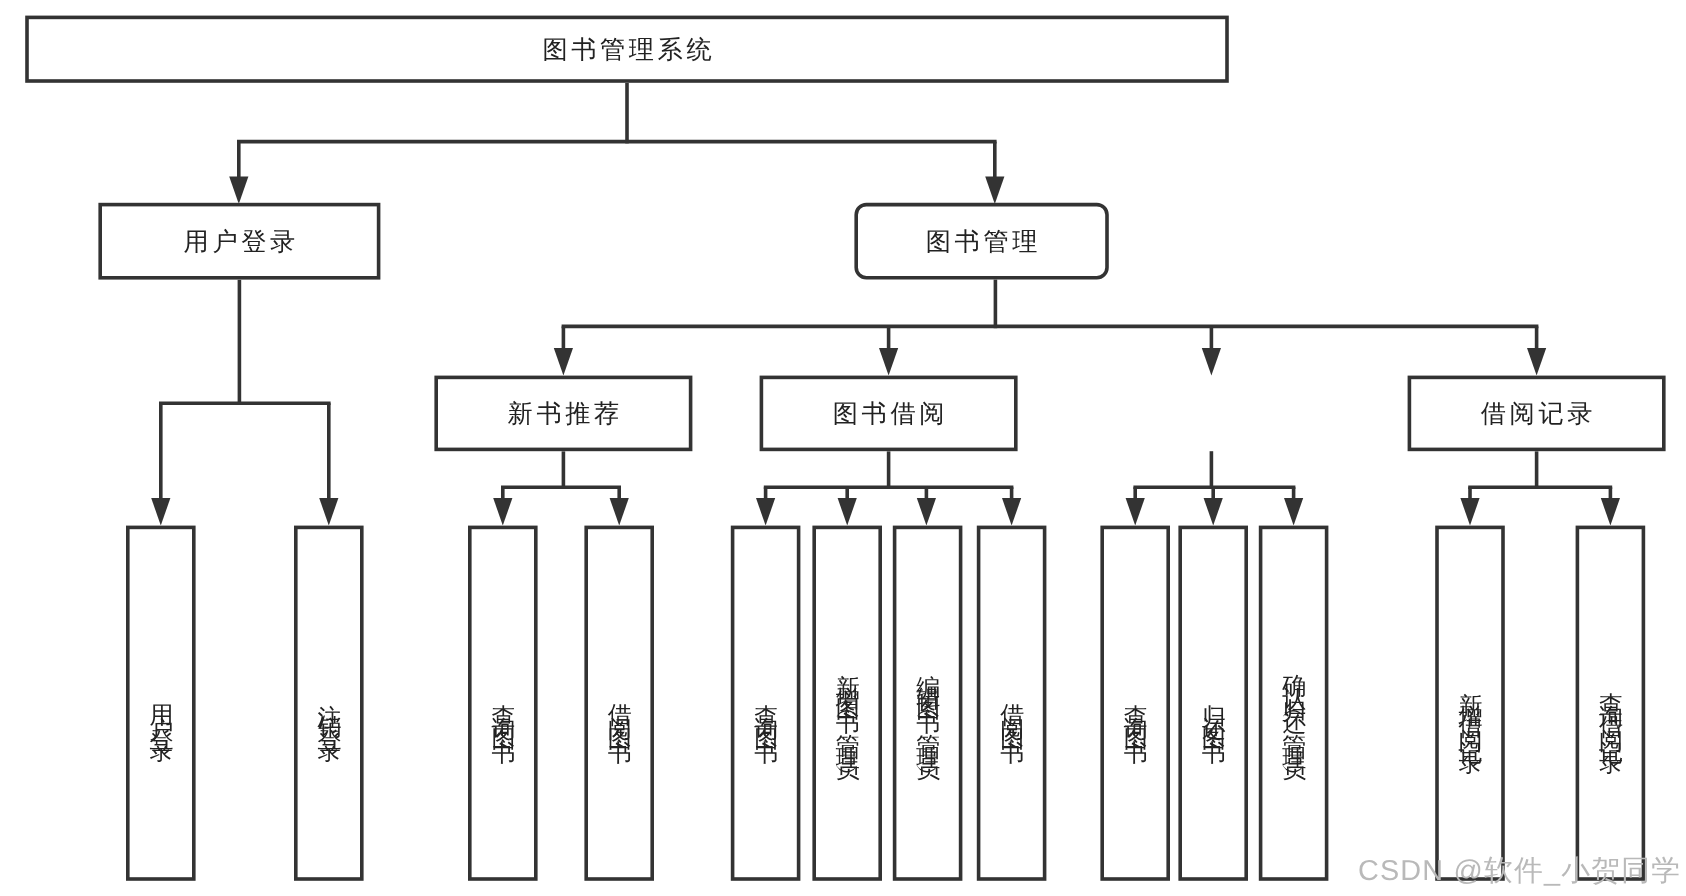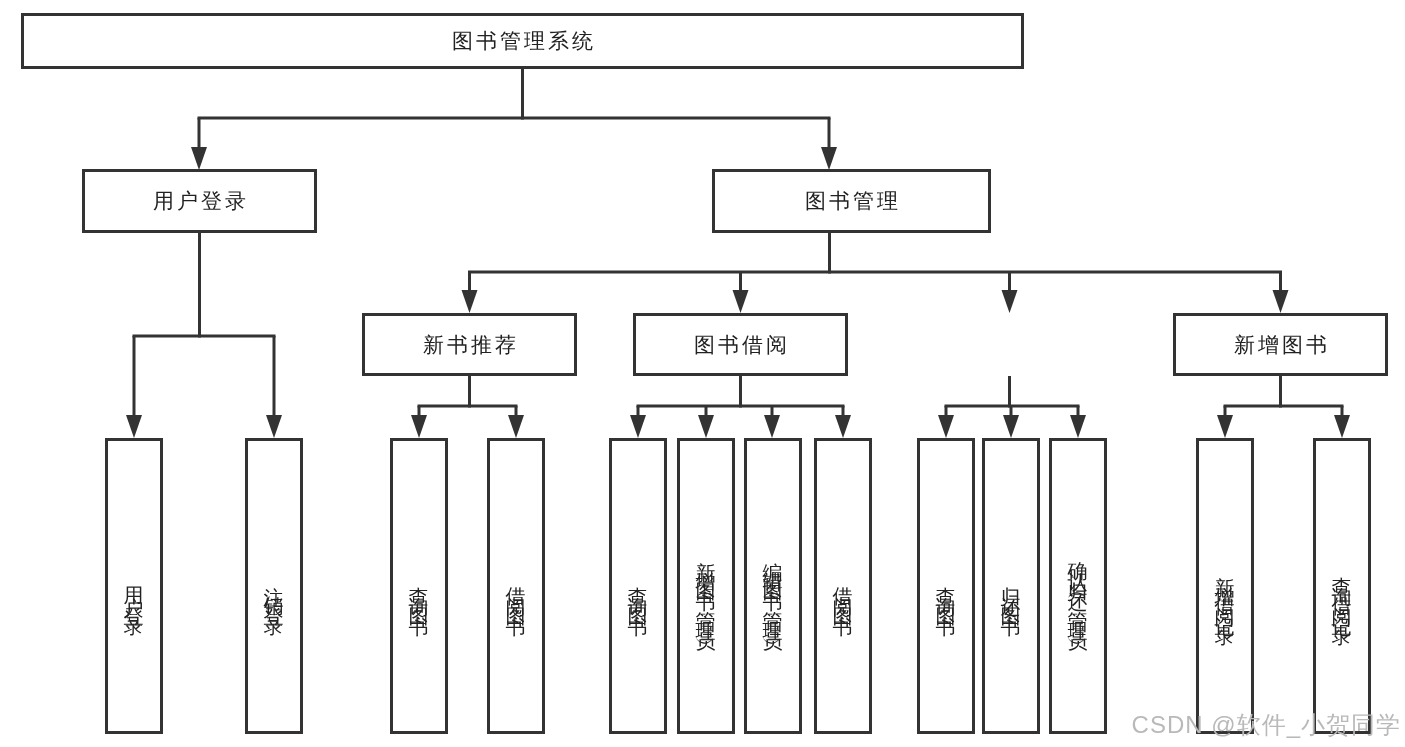--- a/index.html
+++ b/index.html
@@ -134,32 +134,32 @@
     </g>
   </svg>
 
   <div class="node h" style="left:21px;top:13px;width:1003px;height:56px;">
     <span>图书管理系统</span>
   </div>
 
   <div class="node h" style="left:82px;top:169px;width:235px;height:64px;">
     <span>用户登录</span>
   </div>
-  <div class="node h" style="left:712px;top:169px;width:279px;height:64px;">
+  <div class="node h" style="left:712px;top:169px;width:212px;height:64px;border-radius:10px;">
     <span>图书管理</span>
   </div>
 
   <div class="node h" style="left:362px;top:313px;width:215px;height:63px;">
     <span>新书推荐</span>
   </div>
   <div class="node h" style="left:633px;top:313px;width:215px;height:63px;">
     <span>图书借阅</span>
   </div>
   <div class="node h" style="left:1173px;top:313px;width:215px;height:63px;">
-    <span>新增图书</span>
+    <span>借阅记录</span>
   </div>
 
   <div class="node v" style="left:105px;top:438px;width:58px;height:296px;">
     <span>用户登录</span>
   </div>
   <div class="node v" style="left:245px;top:438px;width:58px;height:296px;">
     <span>注销登录</span>
   </div>
 
   <div class="node v" style="left:390px;top:438px;width:58px;height:296px;">

